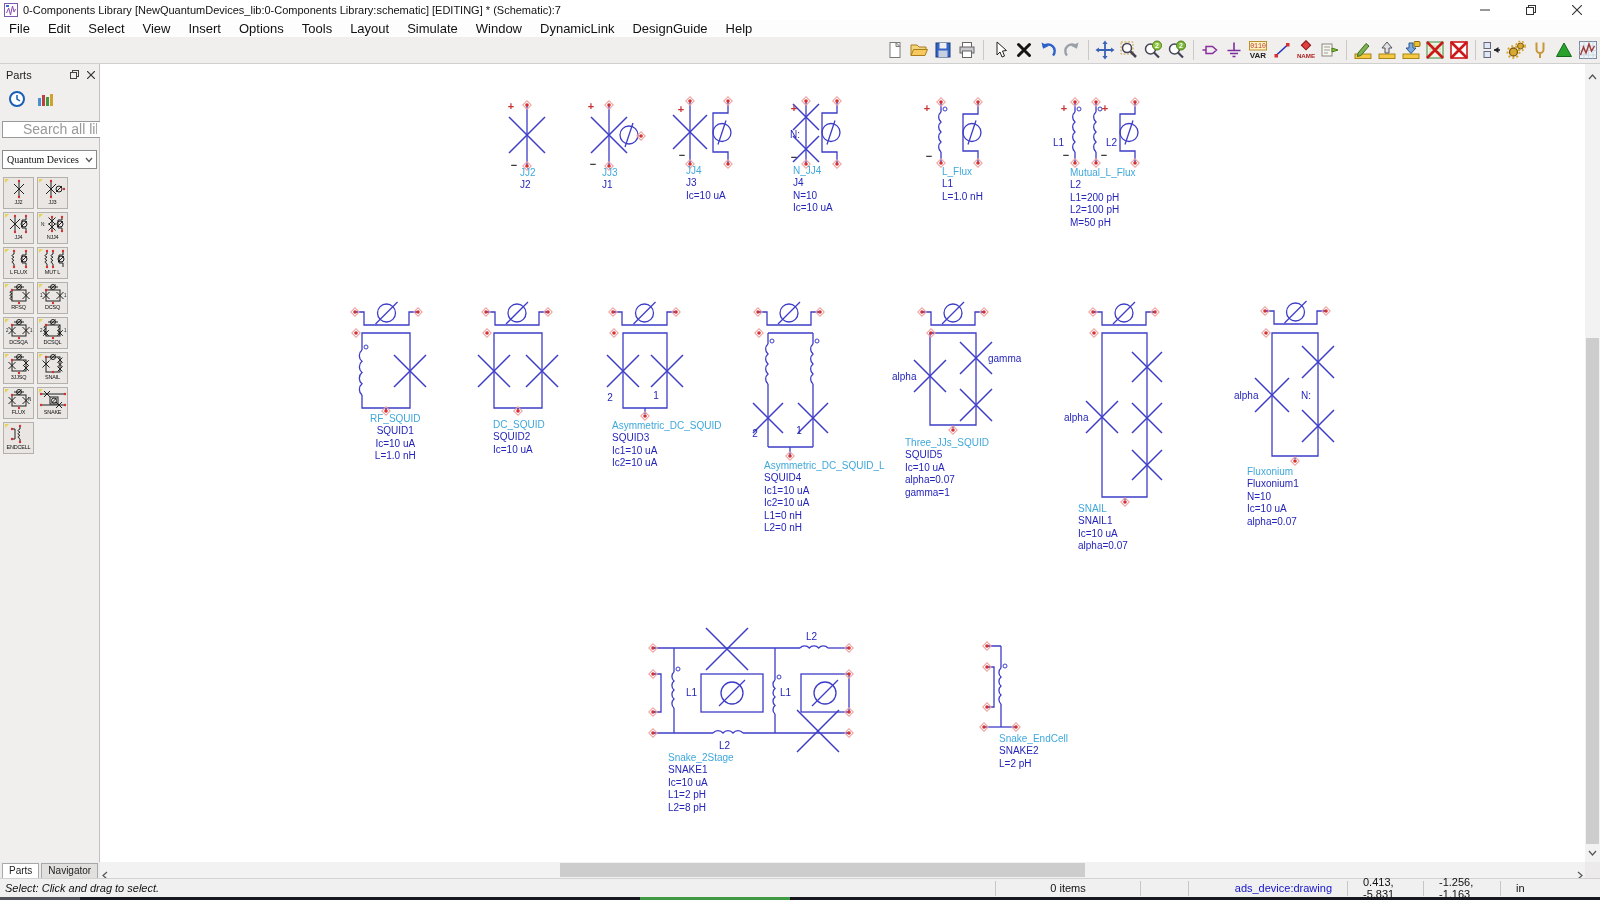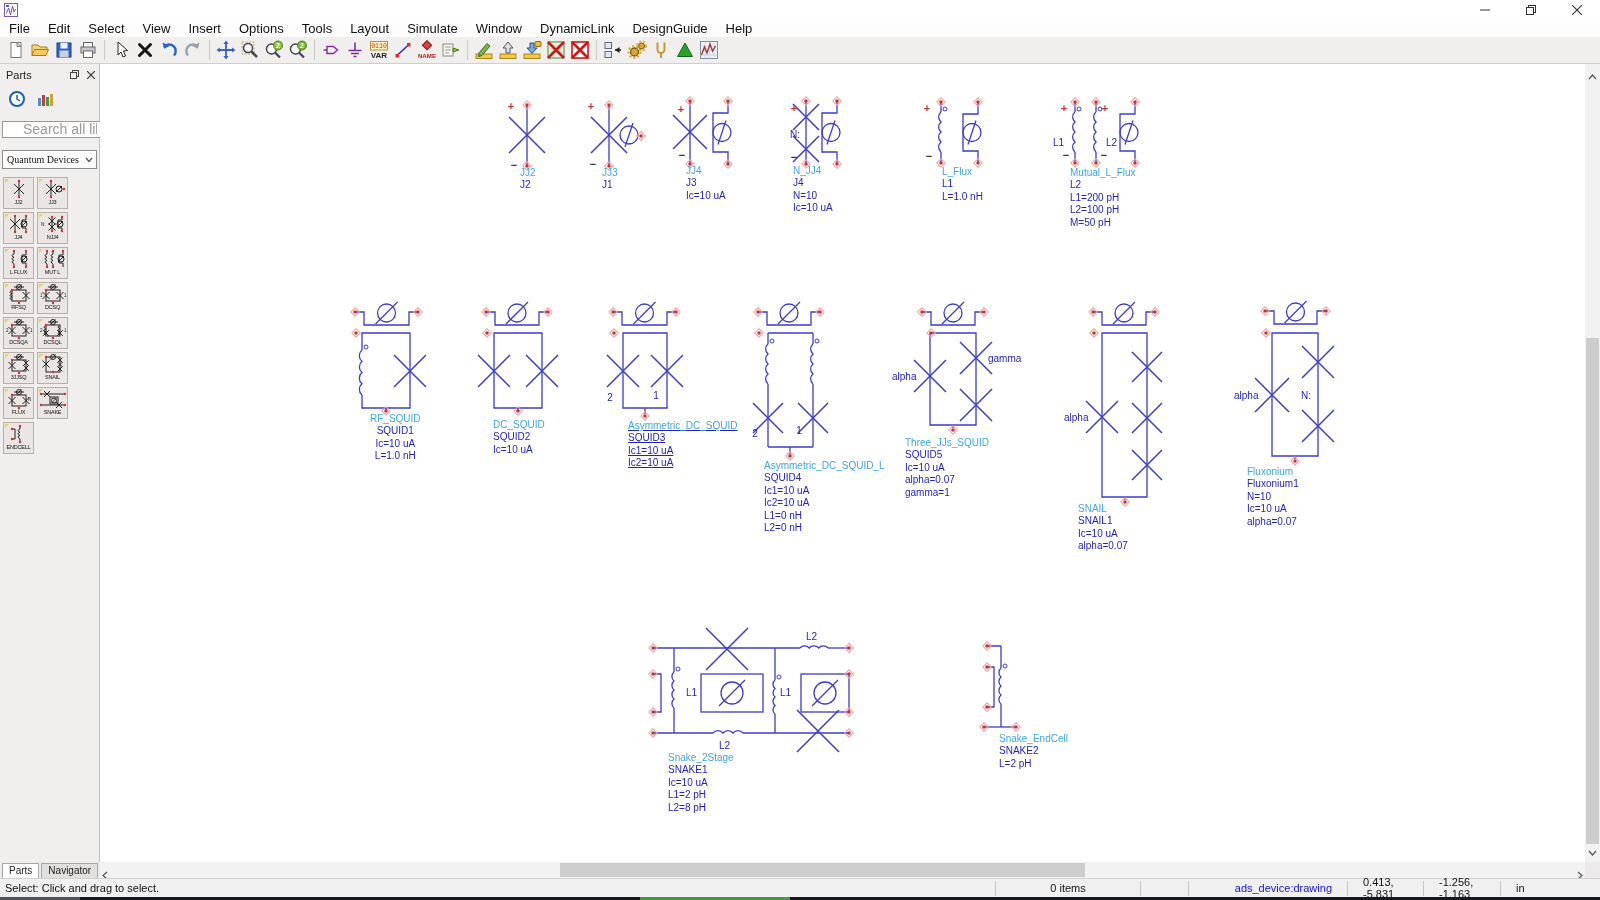--- a/index.html
+++ b/index.html
@@ -7,21 +7,21 @@
        font-family:"Liberation Sans",sans-serif;-webkit-font-smoothing:antialiased;}
   .titlebar{position:absolute;left:0;top:0;width:1600px;height:20px;background:#fff;
             display:flex;align-items:center;font-size:11px;color:#111;}
   .titlebar .appicon{margin:0 5px 0 4px;display:flex;}
   .wincontrols{margin-left:auto;display:flex;height:20px;}
   .winbtn{width:46px;height:20px;display:flex;align-items:center;justify-content:center;}
   .menubar{position:absolute;left:0;top:20px;width:1600px;height:17px;background:#fdfdfd;
            display:flex;align-items:center;font-size:13px;color:#111;}
   .menubar span{padding:1px 9px;cursor:default;}
   .toolbar{position:absolute;left:0;top:37px;width:1600px;height:27px;background:#f1efee;
-           border-bottom:1px solid #cfcfcf;display:flex;align-items:center;padding-left:4px;box-sizing:border-box;}
+           border-bottom:1px solid #cfcfcf;display:flex;align-items:center;padding-left:4px;box-sizing:border-box;justify-content:flex-end;}
   .tbtn{width:24px;height:24px;display:flex;align-items:center;justify-content:center;}
   .tsep{width:1px;height:20px;background:#c9c9c9;margin:0 4px;}
   .panel{position:absolute;left:0;top:64px;width:100px;height:798px;background:#f0efee;
          border-right:1px solid #c3c0bd;box-sizing:border-box;}
   .panelhdr{height:18px;display:flex;align-items:center;font-size:11px;color:#222;padding:2px 4px 0 6px;}
   .panelhdr .sp{flex:1;}
   .prow{display:flex;align-items:center;gap:10px;padding:6px 0 4px 8px;}
   .searchrow{display:flex;align-items:center;padding:4px 2px 0 2px;}
   .searchrow input{width:74px;height:15px;border:1px solid #9a9a9a;font-size:14px;padding:0 20px;
                    font-family:"Liberation Sans",sans-serif;color:#333;background:#fff;}
@@ -42,38 +42,39 @@
   .vthumb{position:absolute;left:1px;width:13px;background:#cdcdcd;}
   .tabsrow{position:absolute;left:0;top:862px;width:100px;height:16px;background:#ececec;
            display:flex;align-items:flex-end;font-size:10px;color:#222;}
   .tab{padding:1px 6px 2px 6px;border:1px solid #a8a8a8;border-bottom:none;margin-left:2px;background:#e2e0de;}
   .tab.active{background:#fff;}
   .hscroll{position:absolute;left:100px;top:862px;width:1485px;height:16px;background:#f2f2f2;}
   .hthumb{position:absolute;top:1px;height:14px;background:#cdcdcd;}
   .corner{position:absolute;left:1585px;top:862px;width:15px;height:16px;background:#eceaea;}
   .statusbar{position:absolute;left:0;top:878px;width:1600px;height:19px;background:#f0f0f0;
              border-top:1px solid #d2d2d2;display:flex;align-items:center;font-size:11px;color:#111;box-sizing:border-box;}
-  .statusbar .msg{padding-left:5px;flex:1;}
+  .statusbar .msg{padding-left:5px;flex:1;font-style:italic;}
   .scell{border-left:1px solid #c6c6c6;height:15px;display:flex;align-items:center;justify-content:center;
          padding:0 15px;box-sizing:border-box;}
   .bottomstrip{position:absolute;left:0;top:897px;width:1600px;height:3px;background:#17171f;}
   .bseg1{position:absolute;left:0;top:897px;width:80px;height:3px;background:#52525a;}
   .bseg2{position:absolute;left:640px;top:897px;width:150px;height:3px;background:#3f9b41;}
 </style>
 </head>
 <body>
 
 <div class="titlebar">
   <span class="appicon">
     <svg width="14" height="14">
         <rect x="0.5" y="0.5" width="13" height="13" fill="#fff" stroke="#7a5ab0"></rect>
         <path d="M2.5 10 l2.2-5 1.8 7 2-9 1.6 6 1.4-3" stroke="#8a4ab0" fill="none" stroke-width="1"></path>
         <rect x="2" y="2" width="3" height="2" fill="#4466cc"></rect>
       </svg>
   </span>
+  <span>0-Components Library [NewQuantumDevices_lib:0-Components Library:schematic] [EDITING] * (Schematic):7</span>
   <span class="wincontrols">
     <span class="winbtn">
         <svg width="10" height="10">
           <line x1="0" y1="5" x2="10" y2="5" stroke="#333" stroke-width="1"></line>
         </svg>
       </span>
     <span class="winbtn">
         <svg width="10" height="10">
           <rect x="2.5" y="0.5" width="7" height="7" fill="none" stroke="#333"></rect>
           <rect x="0.5" y="2.5" width="7" height="7" fill="#fff" stroke="#333"></rect>
@@ -904,21 +905,21 @@
       <div>M=50 pH</div>
     </div><div class="clabels" style="left: 270px; top: 349px; text-align: center;">
       <div class="t">RF_SQUID</div>
       <div>SQUID1</div>
       <div>Ic=10 uA</div>
       <div>L=1.0 nH</div>
     </div><div class="clabels" style="left: 393px; top: 355px;">
       <div class="t">DC_SQUID</div>
       <div>SQUID2</div>
       <div>Ic=10 uA</div>
-    </div><div class="clabels" style="left: 528px; top: 356px; text-decoration: underline;">
+    </div><div class="clabels" style="left: 512px; top: 356px;">
       <div class="t">Asymmetric_DC_SQUID</div>
       <div>SQUID3</div>
       <div>Ic1=10 uA</div>
       <div>Ic2=10 uA</div>
     </div><div class="clabels" style="left: 664px; top: 396px;">
       <div class="t">Asymmetric_DC_SQUID_L</div>
       <div>SQUID4</div>
       <div>Ic1=10 uA</div>
       <div>Ic2=10 uA</div>
       <div>L1=0 nH</div>

